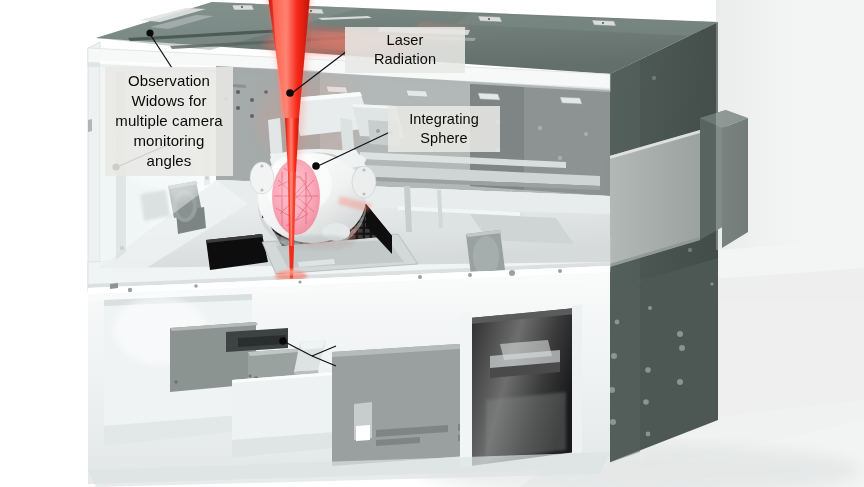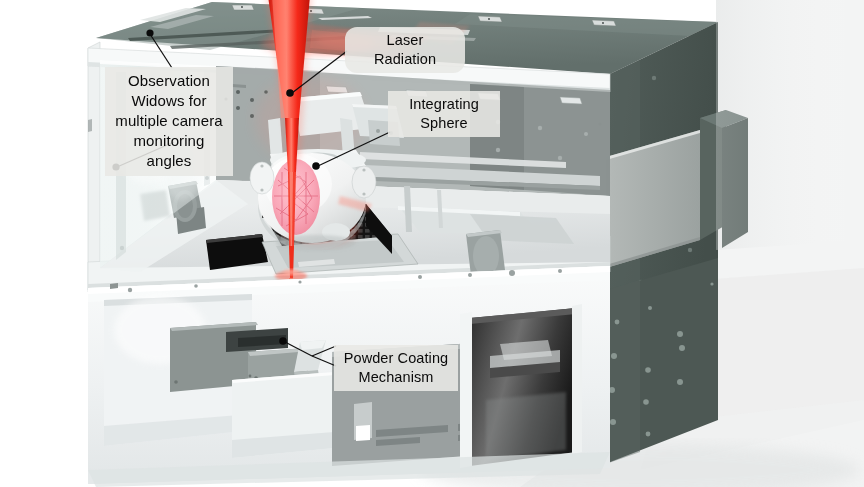--- a/index.html
+++ b/index.html
@@ -19,22 +19,22 @@
     font-size:14.5px;
     line-height:1.28;
     text-align:center;
     padding:4px 9px 5px 9px;
     box-sizing:border-box;
     letter-spacing:0.1px;
     white-space:pre-line;
     user-select:none;
   }
   #co-observation{ left:105px; top:67px;  width:128px; font-size:15px; line-height:1.33; }
-  #co-laser{       left:345px; top:27px;  width:120px;border-radius:12px; }
-  #co-sphere{      left:388px; top:91px;  width:112px; }
+  #co-laser{       left:345px; top:27px;  width:120px; }
+  #co-sphere{      left:388px; top:106px;  width:112px; }
   #co-powder{      left:334px; top:345px; width:124px; }
 
   .leader{stroke:#111;stroke-width:1.25;fill:none;}
   .leaderdot{fill:#0a0a0a;}
 </style>
 </head>
 <body>
 
 <div id="stage">
 
@@ -498,16 +498,14 @@
   <div class="callout" id="co-observation">Observation
 Widows for
 multiple  camera
 monitoring  angles</div>
 
   <div class="callout" id="co-laser">Laser Radiation</div>
 
   <div class="callout" id="co-sphere">Integrating
 Sphere</div>
 
-  <div class="callout" id="co-powder">Powder Coating
-Mechanism</div>
 
 </div>
 
 </body></html>

